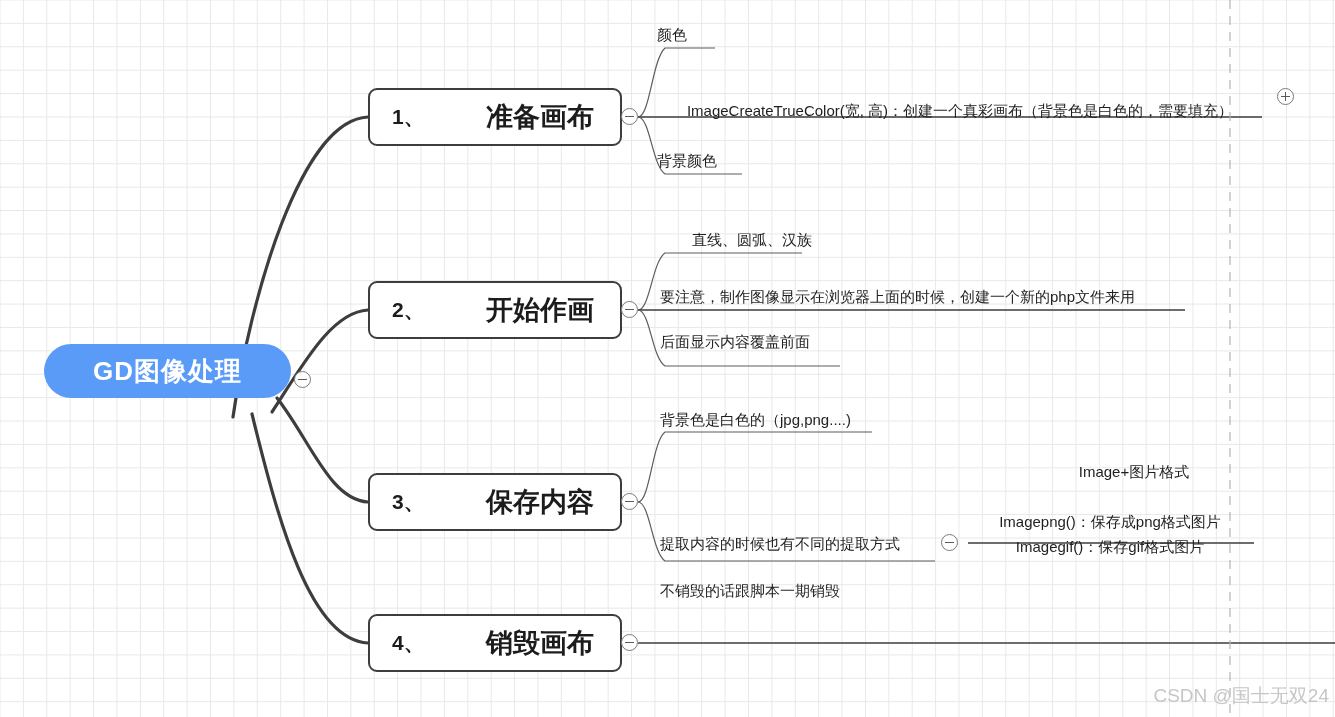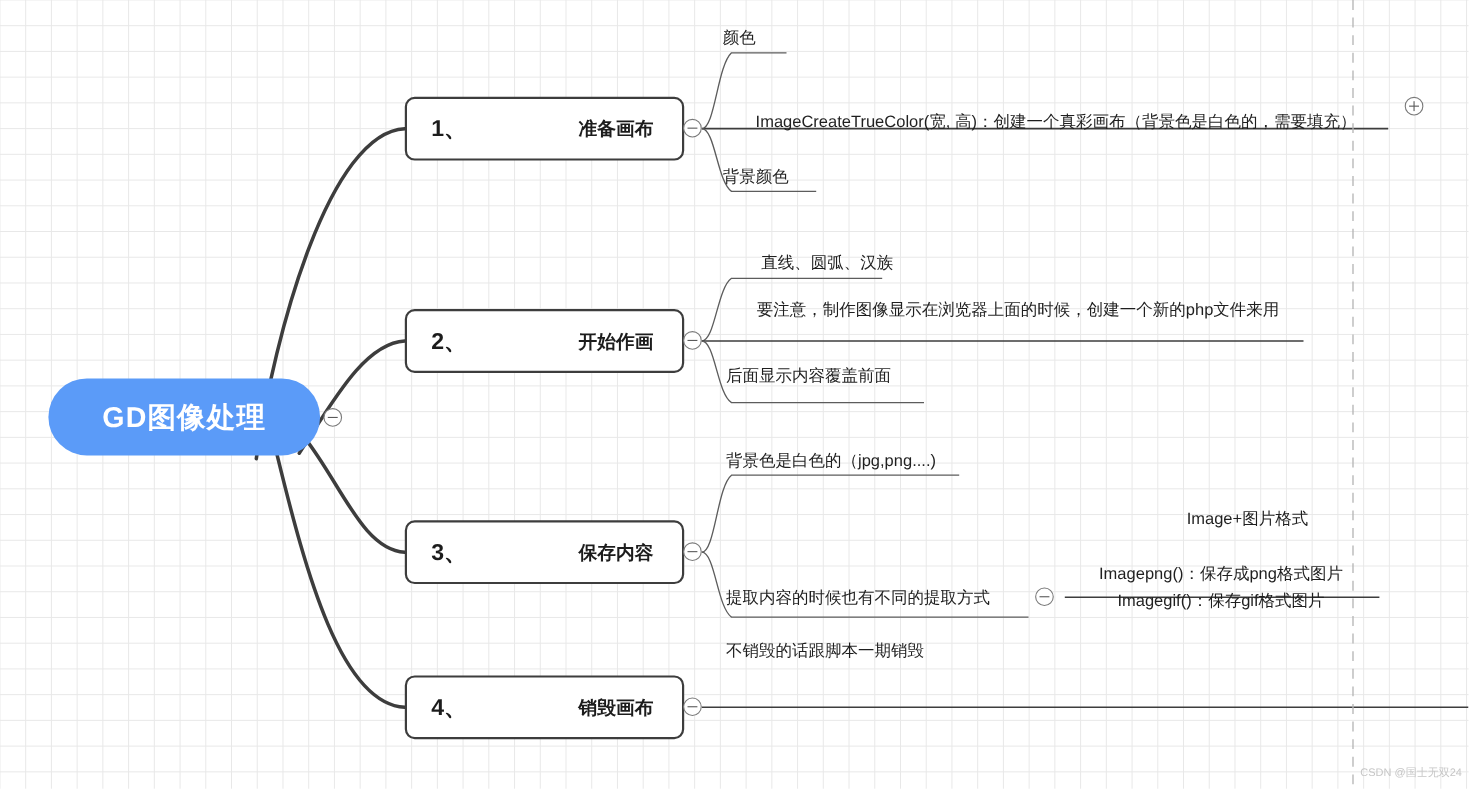--- a/index.html
+++ b/index.html
@@ -35,21 +35,21 @@
     height: 717px;
     pointer-events: none;
   }
 
   
   .root-node {
     position: absolute;
     left: 44px;
     top: 344px;
     width: 247px;
-    height: 70px;
+    height: 54px;
     border-radius: 35px;
     background: #5b9bf8;
     display: flex;
     align-items: center;
     justify-content: center;
     box-sizing: border-box;
   }
   .root-label {
     color: #ffffff;
     font-size: 26px;
@@ -72,21 +72,21 @@
   }
   .branch-index {
     color: #1c1c1c;
     font-size: 21px;
     font-weight: bold;
     margin-left: 22px;
     white-space: nowrap;
   }
   .branch-title {
     color: #1c1c1c;
-    font-size: 17px;
+    font-size: 27px;
     font-weight: bold;
     margin-left: auto;
     margin-right: 26px;
     white-space: nowrap;
   }
 
   
   .toggle {
     position: absolute;
     width: 17px;
@@ -126,21 +126,21 @@
     text-align: center;
   }
   .leaf.center { text-align: center; }
 
   
   .watermark {
     position: absolute;
     right: 6px;
     bottom: 8px;
     color: #c6c6c6;
-    font-size: 10px;
+    font-size: 19px;
     white-space: nowrap;
   }
 </style>
 </head>
 <body>
 
 <div id="canvas">
 
   <svg id="wires" viewBox="0 0 1335 717" xmlns="http://www.w3.org/2000/svg">
 
@@ -188,21 +188,21 @@
   <div class="toggle plus" style="left:1277px; top:88px;"></div>
 
   <div class="branch-node" style="left:368px; top:281px;">
     <span class="branch-index">2、</span>
     <span class="branch-title">开始作画</span>
   </div>
   <div class="toggle" style="left:621px; top:301px;"></div>
 
   <div class="leaf" style="left:660px; top:227px;margin-left:32px;">直线、圆弧、汉族</div>
 
-  <div class="leaf" style="left:660px; top:269px;margin-left:28px;">要注意，制作图像显示在浏览器上面的时候，创建一个新的php文件来用</div>
+  <div class="leaf" style="left:660px; top:284px;">要注意，制作图像显示在浏览器上面的时候，创建一个新的php文件来用</div>
 
   <div class="leaf" style="left:660px; top:329px;">后面显示内容覆盖前面</div>
 
   <div class="branch-node" style="left:368px; top:473px;">
     <span class="branch-index">3、</span>
     <span class="branch-title">保存内容</span>
   </div>
   <div class="toggle" style="left:621px; top:493px;"></div>
 
   <div class="leaf" style="left:660px; top:407px;">背景色是白色的（jpg,png....)</div>

